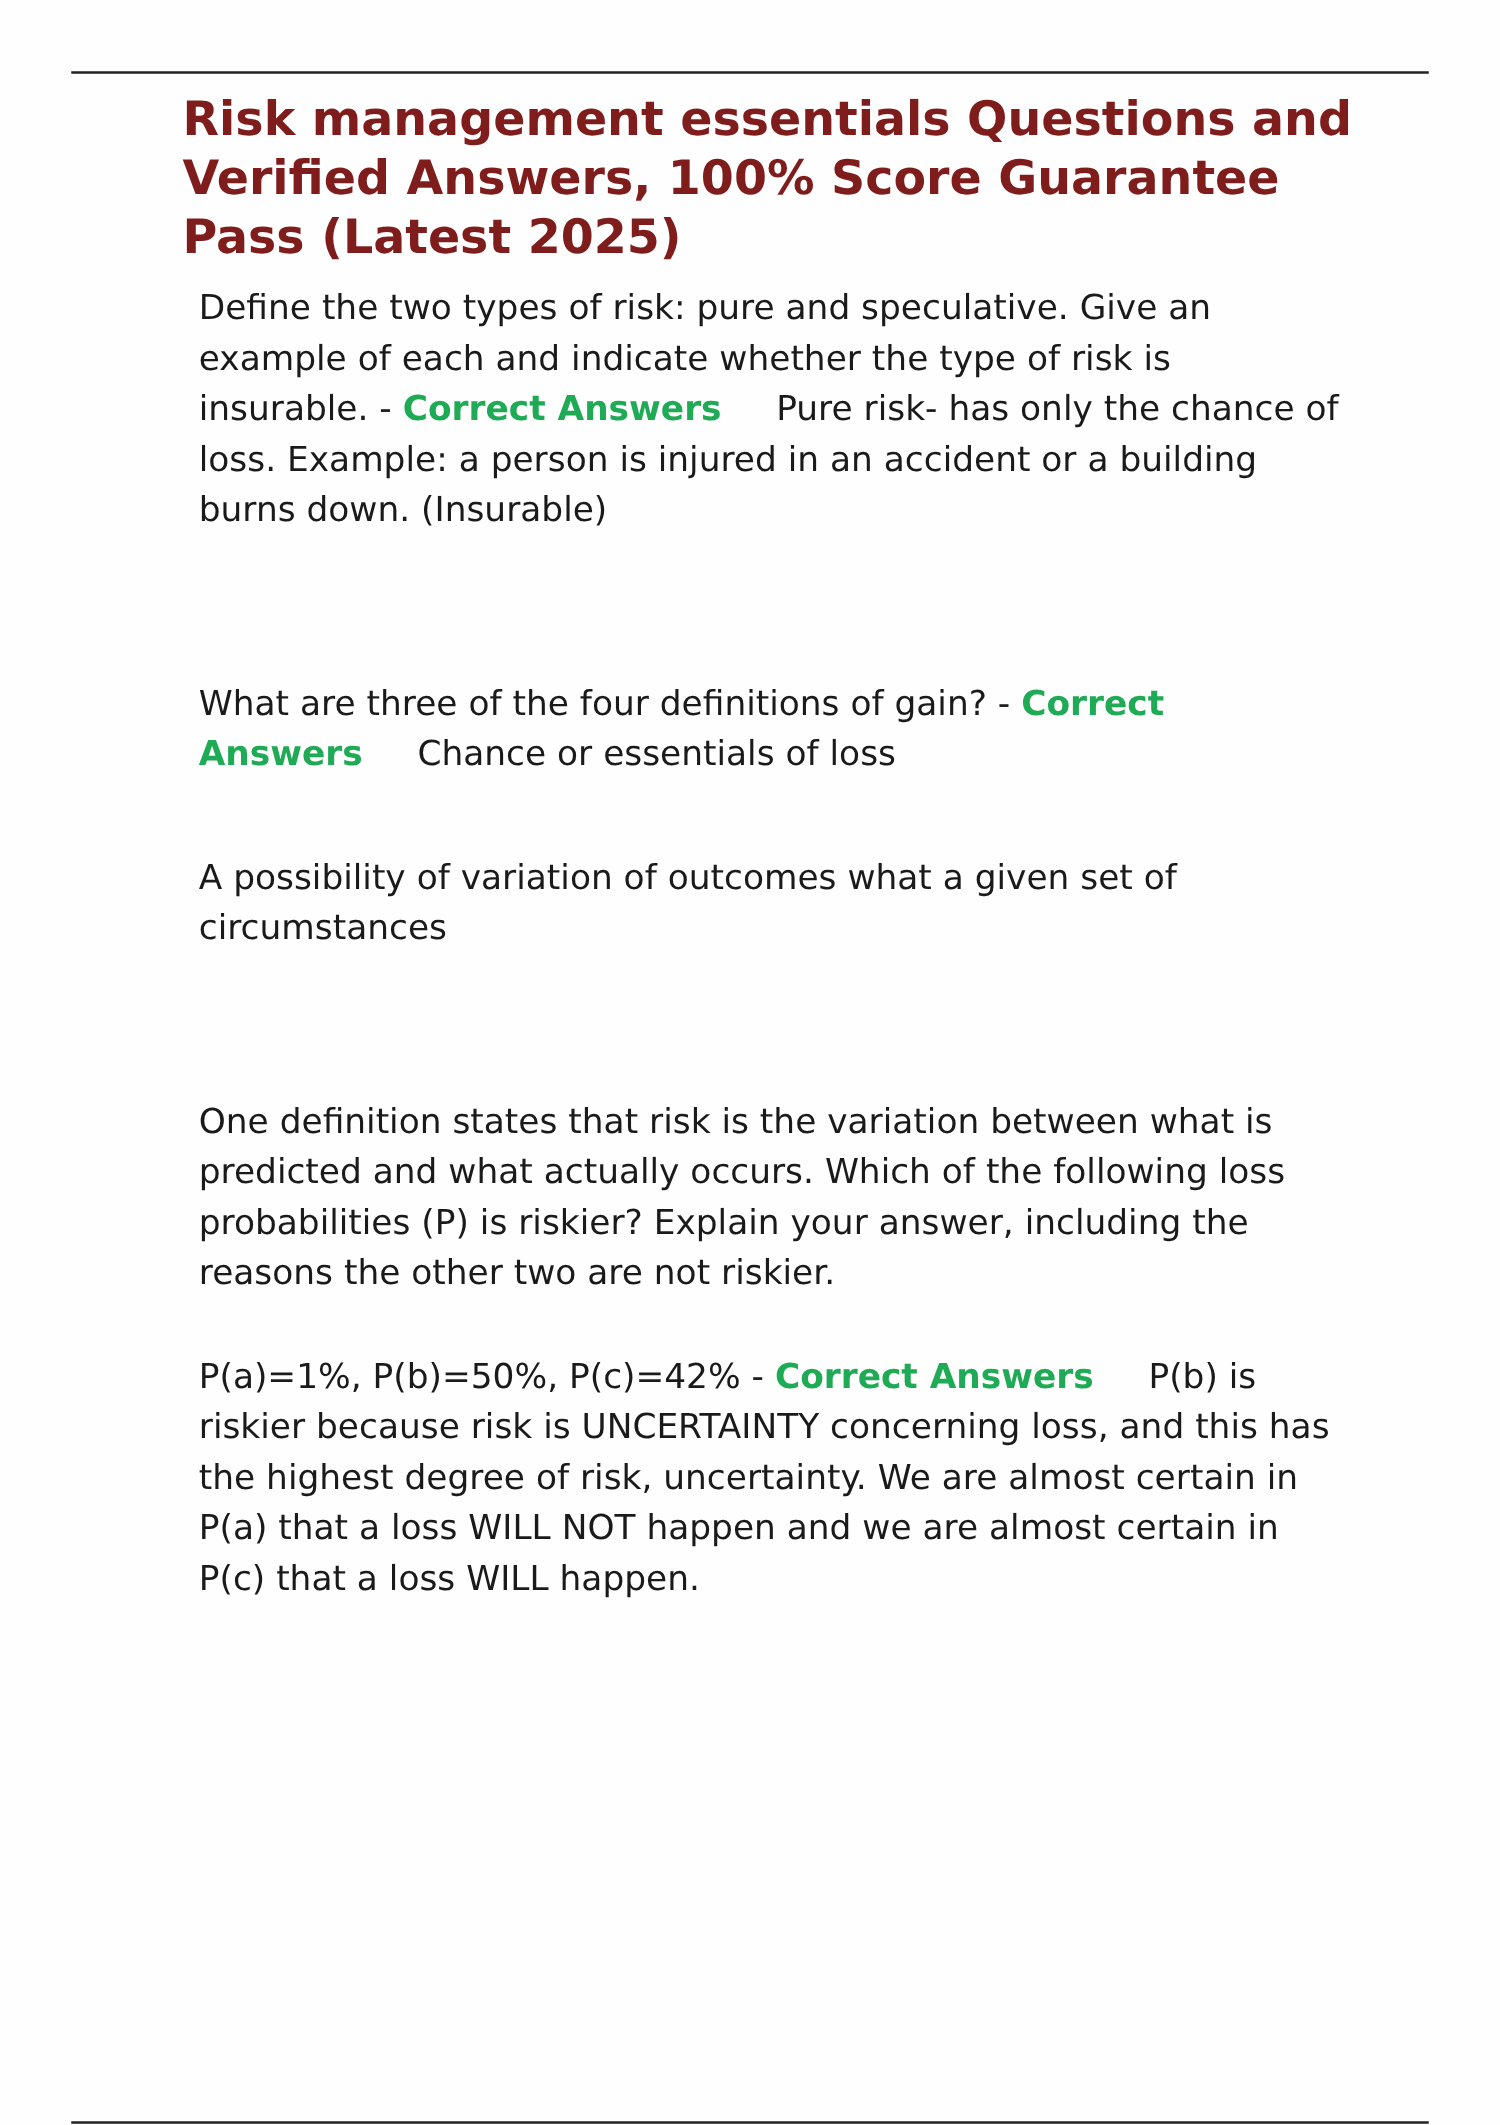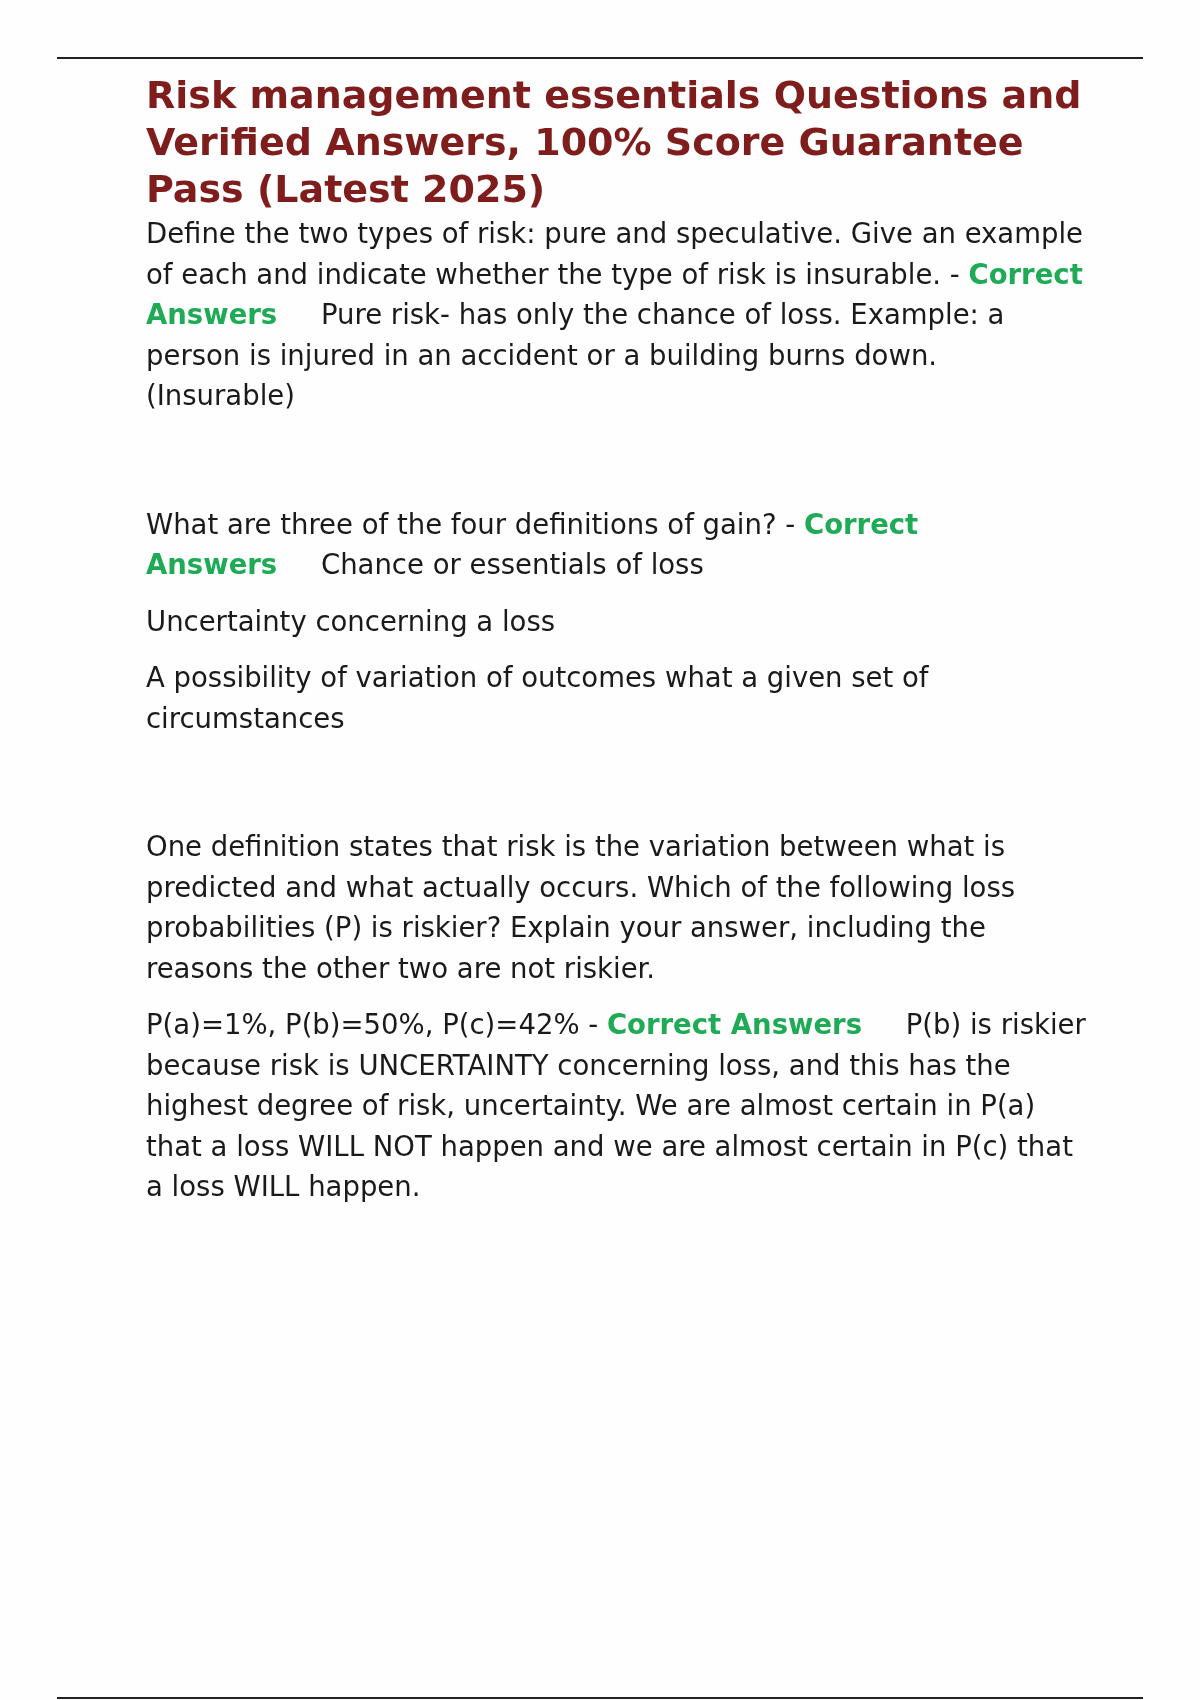--- a/index.html
+++ b/index.html
@@ -3,41 +3,40 @@
   <meta charset="utf-8">
   <style>
     html, body { margin: 0; padding: 0; background: #fefefe; }
     body { width: 1200px; height: 1700px; position: relative; overflow: hidden;
            font-family: "DejaVu Sans", sans-serif; color: #1a1a1a; }
     .rule { position: absolute; left: 57px; width: 1086px; height: 2px; background: #222; }
     .rule.top { top: 57px; }
     .rule.bottom { top: 1697px; }
     .content { position: absolute; left: 146px; top: 72px; width: 940px; }
     h1 { margin: 0; font-size: 38px; line-height: 47px; font-weight: bold; color: #7f1d1d; }
-    p { margin: 0; font-size: 27.5px; line-height: 40.5px; }
+    p { margin: 13px; font-size: 27.5px; line-height: 40.5px; }
     .gap-s { height: 16px; }
     .gap-l { height: 72px; }
     .ans { color: #1faa55; font-weight: bold; }
   </style>
 </head>
 <body>
 
 <div class="rule top"></div>
 
 <div class="content">
   <h1>Risk management essentials Questions and Verified Answers, 100% Score Guarantee Pass (Latest 2025)</h1>
 
   <p><span>Define the two types of risk: pure and speculative. Give an example of each and indicate whether the type of risk is insurable. - </span><span class="ans">Correct Answers</span>&nbsp;&nbsp;&nbsp;&nbsp; <span>Pure risk- has only the chance of loss. Example: a person is injured in an accident or a building burns down. (Insurable)</span></p>
   <div class="gap-s"></div>
 
   <div class="gap-l"></div>
 
   <p><span>What are three of the four definitions of gain? - </span><span class="ans">Correct Answers</span>&nbsp;&nbsp;&nbsp;&nbsp; <span>Chance or essentials of loss</span></p>
   <div class="gap-s"></div>
-  <p>Uncertainty concerning a loss</p>
   <div class="gap-s"></div>
   <p>A possibility of variation of outcomes what a given set of circumstances</p>
   <div class="gap-s"></div>
 
   <div class="gap-l"></div>
 
   <p>One definition states that risk is the variation between what is predicted and what actually occurs. Which of the following loss probabilities (P) is riskier? Explain your answer, including the reasons the other two are not riskier.</p>
   <div class="gap-s"></div>
   <p><span>P(a)=1%, P(b)=50%, P(c)=42% - </span><span class="ans">Correct Answers</span>&nbsp;&nbsp;&nbsp;&nbsp; <span>P(b) is riskier because risk is UNCERTAINTY concerning loss, and this has the highest degree of risk, uncertainty. We are almost certain in P(a) that a loss WILL NOT happen and we are almost certain in P(c) that a loss WILL happen.</span></p>
 </div>

